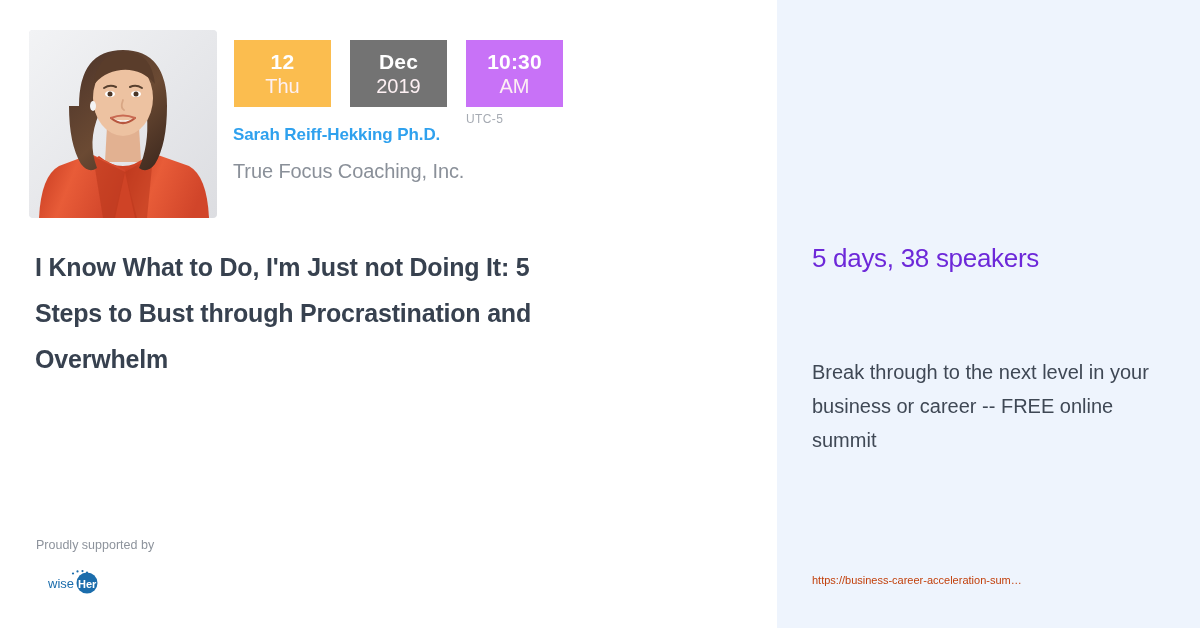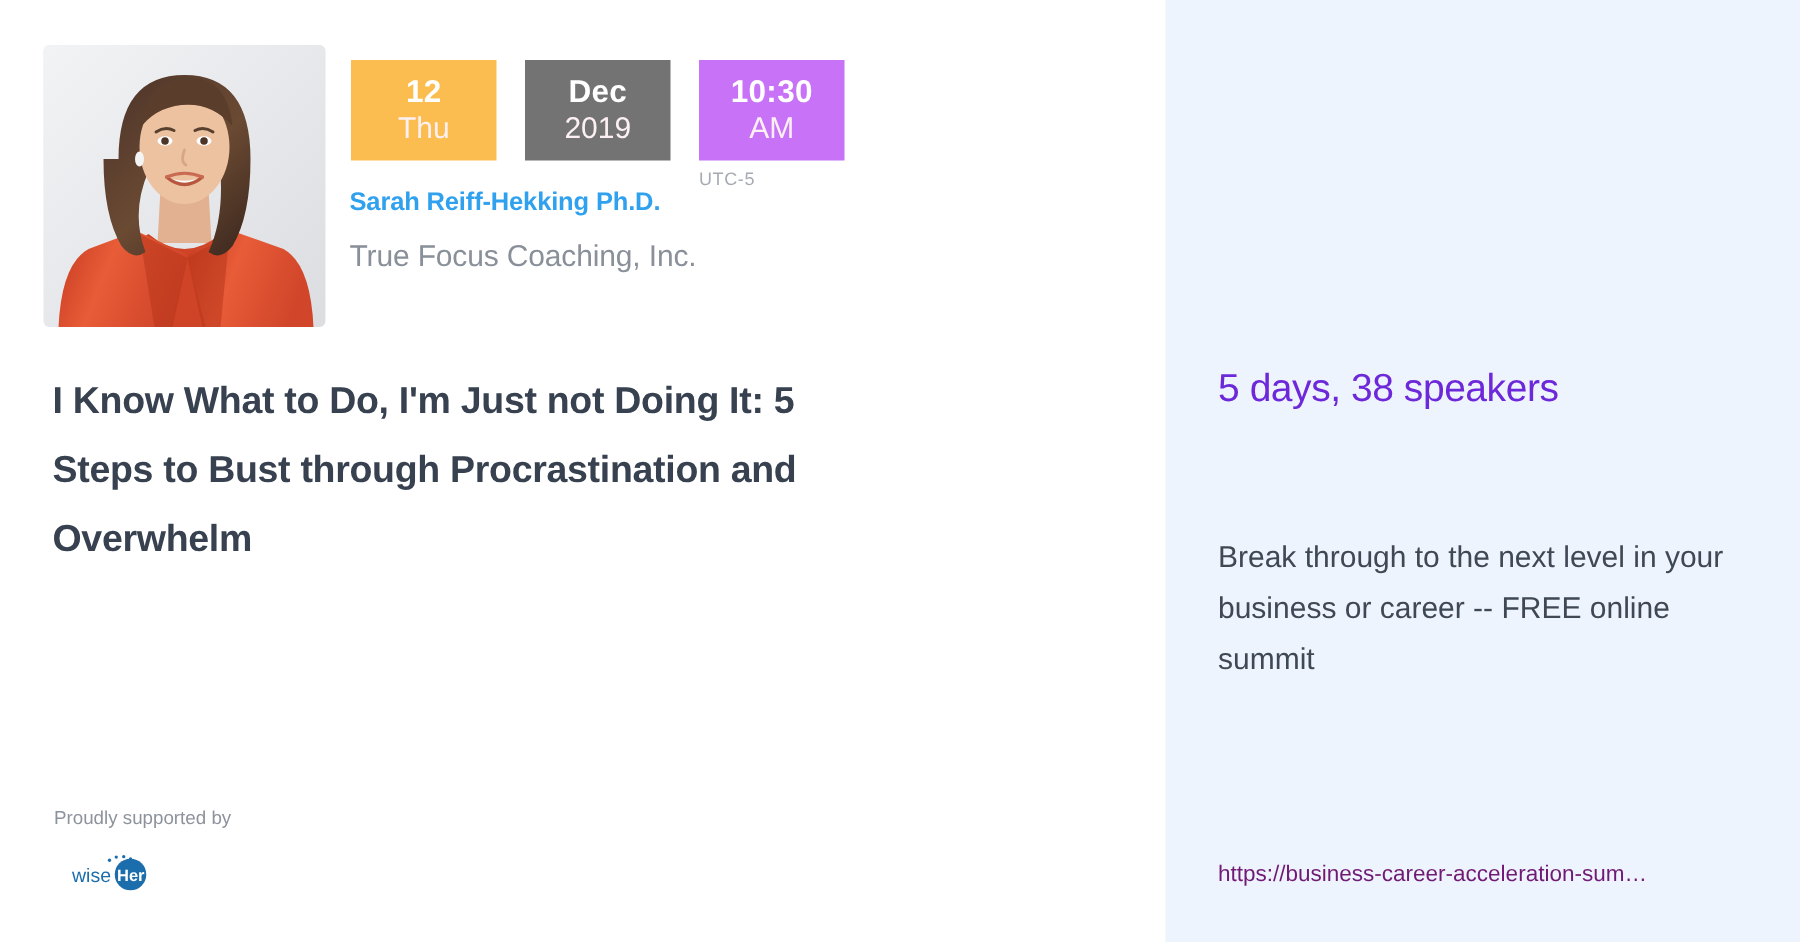--- a/index.html
+++ b/index.html
@@ -112,21 +112,21 @@
   }
   .summit-desc{
     position:absolute;left:35px;top:355px;
     width:352px;
     font-size:20px;font-weight:400;color:#3f4855;
     line-height:34px;
   }
   .summit-url{
     position:absolute;left:35px;top:574px;
     width:345px;
-    font-size:15px;color:#701a75;
+    font-size:11px;color:#c2410c;
     white-space:nowrap;overflow:hidden;
     text-overflow:ellipsis;
   }
 </style>
 </head>
 <body>
 
 <div class="card">
 
   <div class="left">

